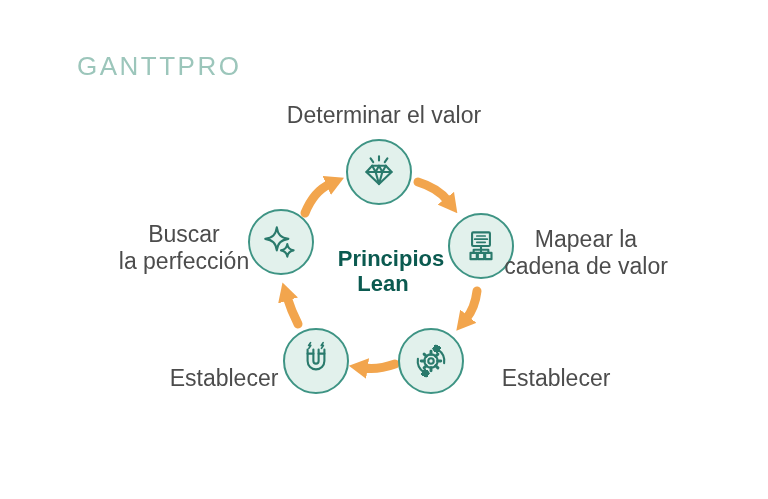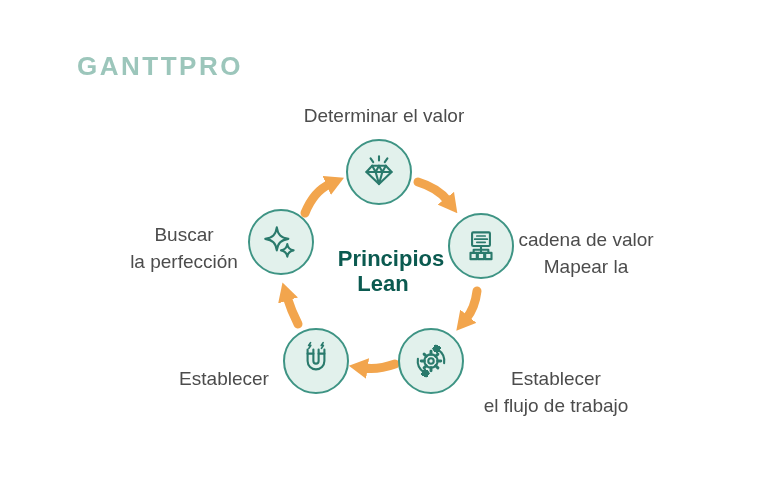--- a/index.html
+++ b/index.html
@@ -3,37 +3,37 @@
 <meta charset="utf-8">
 <style>
   html, body { margin: 0; padding: 0; }
   body { font-family: "Liberation Sans", sans-serif; background: #ffffff; }
   .stage {
     position: relative; width: 768px; height: 499px;
     background: #ffffff; overflow: hidden;
   }
   .logo {
     position: absolute; left: 77px; top: 51px;
-    font-size: 26px; font-weight: bold; letter-spacing: 2.5px;
+    font-size: 26px; font-weight: normal; letter-spacing: 2.5px;
     color: #9cc6bb;
   }
   .node-circle {
     position: absolute; width: 66px; height: 66px; border-radius: 50%;
     background: #e2f1ec; border: 2px solid #3e9484; box-sizing: border-box;
     display: flex; align-items: center; justify-content: center;
   }
   .n-valor      { left: 346px; top: 139px; }
   .n-cadena     { left: 448px; top: 213px; }
   .n-flujo      { left: 398px; top: 328px; }
   .n-pull       { left: 283px; top: 328px; }
   .n-perfeccion { left: 248px; top: 209px; }
 
   .label {
     position: absolute; transform: translateX(-50%);
-    text-align: center; font-size: 19px; line-height: 27px;
+    text-align: center; font-size: 23px; line-height: 27px;
     color: #4c4c4c; white-space: nowrap;
   }
   .label span { display: block; }
   .l-valor      { left: 384px; top: 102px; }
   .l-cadena     { left: 586px; top: 226px; }
   .l-flujo      { left: 556px; top: 365px; }
   .l-pull       { left: 224px; top: 365px; }
   .l-perfeccion { left: 184px; top: 221px; }
 
   .center-title {
@@ -120,26 +120,25 @@
       <path d="M 16 6 C 17 13 20 16 27 17 C 20 18 17 21 16 28 C 15 21 12 18 5 17 C 12 16 15 13 16 6 Z"></path>
       <path d="M 26 22 C 26.6 26 28.5 27.4 32 28 C 28.5 28.6 26.6 30 26 34 C 25.4 30 23.5 28.6 20 28 C 23.5 27.4 25.4 26 26 22 Z"></path>
     </svg>
   </div>
 
   <div class="label l-valor">
     <span>Determinar el valor</span>
     <span></span>
   </div>
   <div class="label l-cadena">
+    <span>Mapear la</span>
     <span>cadena de valor</span>
-    <span>Mapear la</span>
   </div>
   <div class="label l-flujo">
     <span>Establecer</span>
-    <span>el flujo de trabajo</span>
   </div>
   <div class="label l-pull">
     <span>Establecer</span>
   </div>
   <div class="label l-perfeccion">
     <span>Buscar</span>
     <span>la perfección</span>
   </div>
 
   <div class="center-title ct1">Principios</div>

